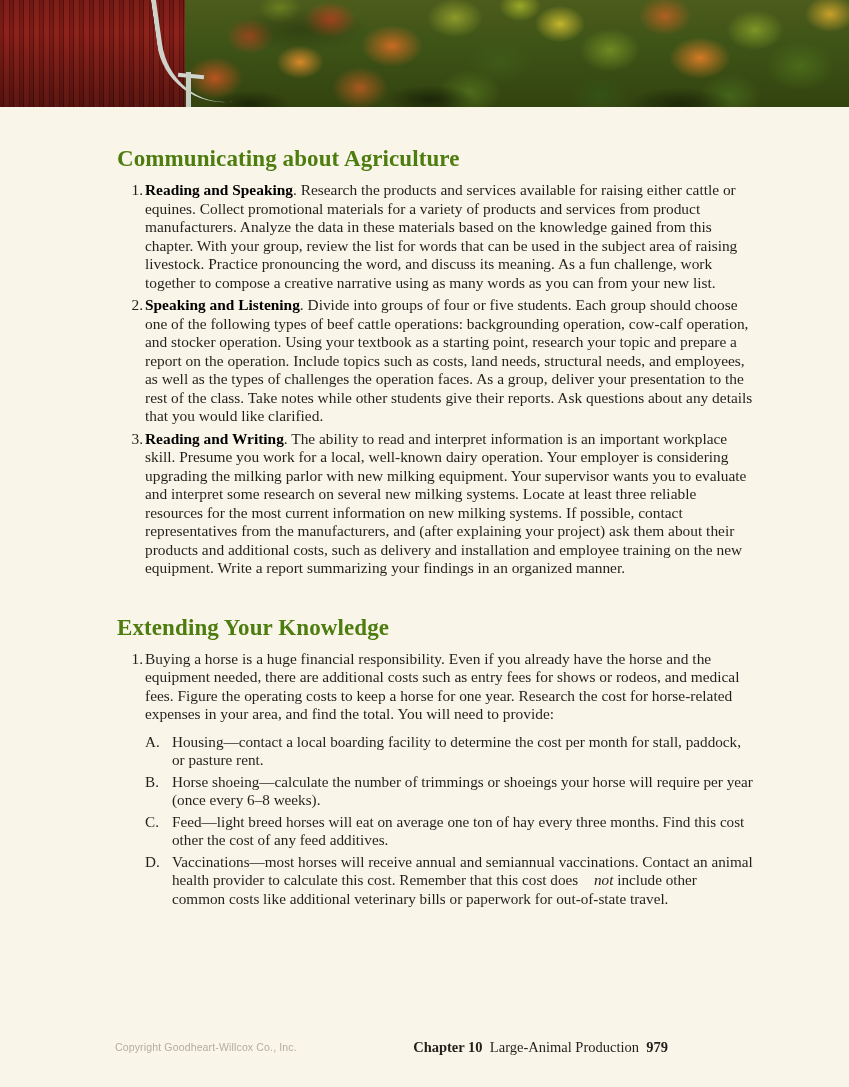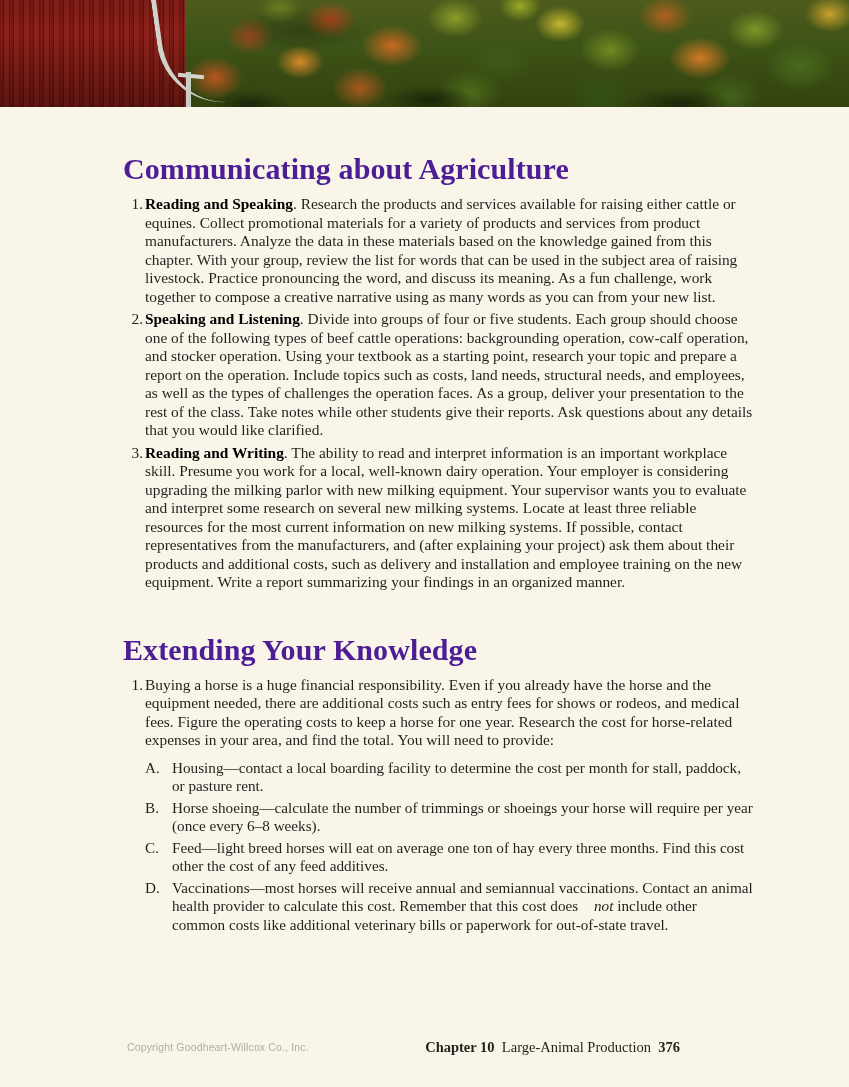--- a/index.html
+++ b/index.html
@@ -116,25 +116,25 @@
     top: 107px;
     left: 0;
     width: 849px;
   }
   .content {
     padding: 0 96px 0 115px;
   }
 
   h2.section-heading {
     font-family: "Liberation Serif", serif;
-    font-size: 30px;
+    font-size: 23px;
     font-weight: bold;
-    color: #4c1d95;
+    color: #4d7c0f;
     letter-spacing: 0.1px;
-    margin: 8px;
+    margin: 2px;
   }
   h2.first { padding-top: 37px; }
   h2.second { padding-top: 33px; }
 
   ol.num-list {
     list-style: none;
     margin: 9px 0 0 0;
     padding: 0;
   }
   ol.num-list > li {
@@ -175,21 +175,21 @@
     top: 0;
     width: 18px;
     text-align: left;
     font-size: 15.2px;
   }
   .ital { font-style: italic; margin-left: 12px; }
 
   
   .footer {
     position: absolute;
-    left: 12px;
+    left: 0;
     top: 1039px;
     width: 764px;
     height: 20px;
   }
   .copyright {
     position: absolute;
     left: 115px;
     top: 2px;
     font-family: "Liberation Sans", sans-serif;
     font-size: 10.5px;
@@ -258,14 +258,14 @@
           </li>
         </ol>
       </li>
     </ol>
 
   </div>
 </div>
 
 <div class="footer">
   <div class="copyright">Copyright Goodheart-Willcox Co., Inc.</div>
-  <div class="folio"><span class="b">Chapter 10</span>  <span>Large-Animal Production</span>  <span class="b">376</span></div>
+  <div class="folio"><span class="b">Chapter 10</span>  <span>Large-Animal Production</span>  <span class="b">979</span></div>
 </div>
 
 </body></html>

